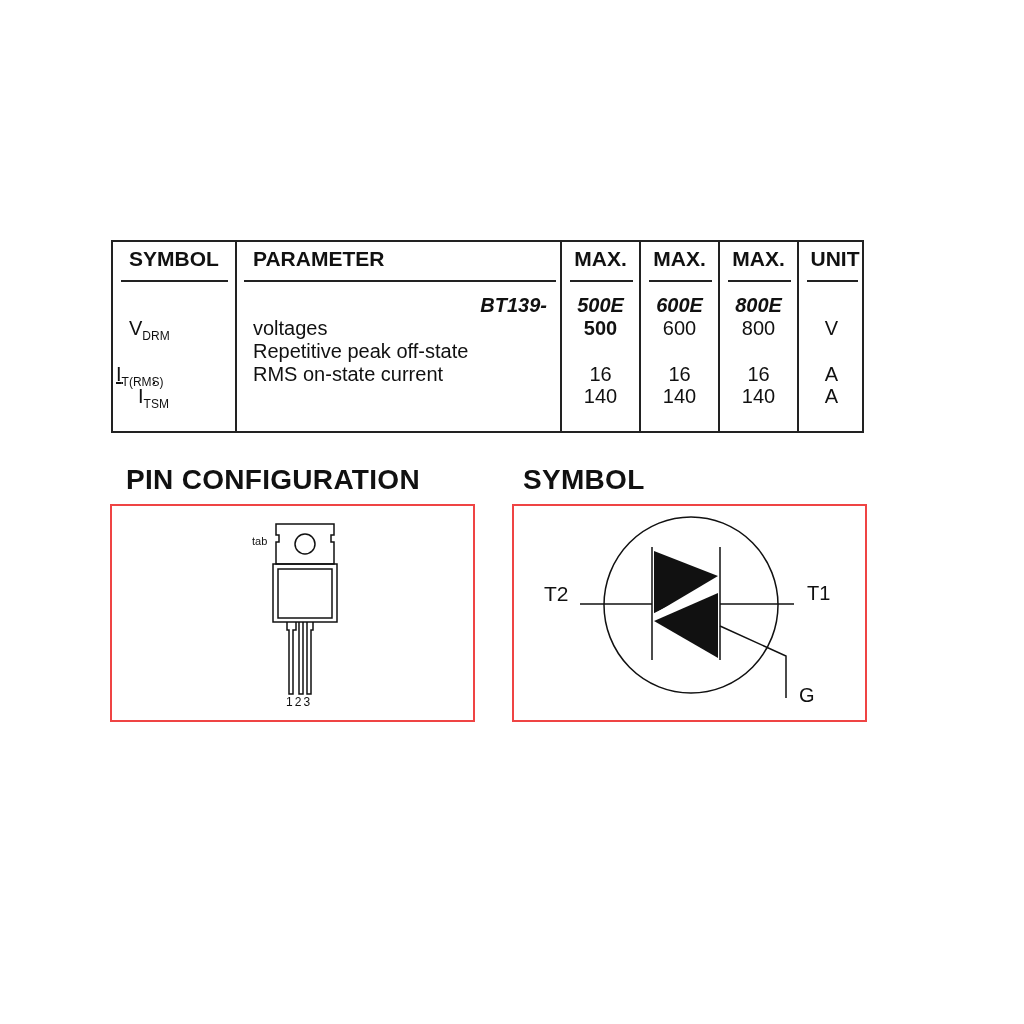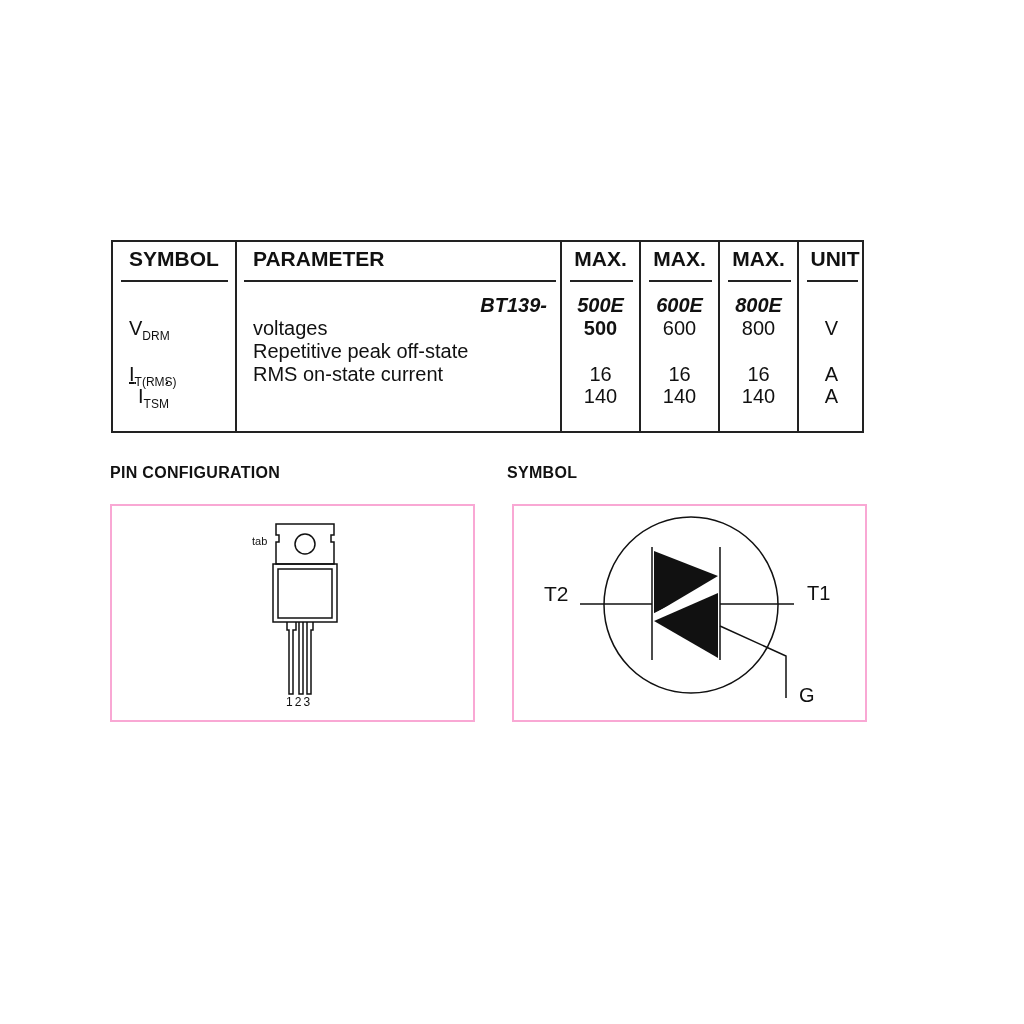--- a/index.html
+++ b/index.html
@@ -12,23 +12,23 @@
            border: 2px solid #222; box-sizing: border-box; }
     .vline { position: absolute; top: 0; bottom: 0; width: 2px; background: #222; }
     .hline { position: absolute; height: 2px; background: #222; top: 38px; }
     .hdr { position: absolute; top: 5px; font-weight: bold; font-size: 21px; letter-spacing: 0; }
     .cell { position: absolute; font-size: 20px; line-height: 23px; }
     .bold { font-weight: bold; font-style: italic; }
     .sub { font-size: 12px; vertical-align: -5px; }
     .ctr { text-align: center; }
 
     
-    .sec-title { font-weight: bold; font-size: 16px; letter-spacing: 0.3px; }
+    .sec-title { font-weight: bold; font-size: 28px; letter-spacing: 0.3px; margin-left: 16px; }
 
-    .box { border: 2px solid #f9a8d4; box-sizing: border-box; background: #fff; padding-left: 16px; }
+    .box { border: 2px solid #ef4444; box-sizing: border-box; background: #fff; padding-left: 16px; }
   </style>
 </head>
 <body>
 
 <div class="abs tbl">
 
   <div class="vline" style="left:122px;"></div>
   <div class="vline" style="left:447px;"></div>
   <div class="vline" style="left:526px;"></div>
   <div class="vline" style="left:605px;"></div>
@@ -58,21 +58,21 @@
   </div>
   <div class="cell" style="left:140px; top:75px;">
     <div>voltages</div>
     <div>Repetitive peak off-state</div>
   </div>
   <div class="cell ctr" style="left:449px; width:77px; top:75px;font-weight:bold;">500</div>
   <div class="cell ctr" style="left:528px; width:77px; top:75px;">600</div>
   <div class="cell ctr" style="left:607px; width:77px; top:75px;">800</div>
   <div class="cell ctr" style="left:686px; width:65px; top:75px;">V</div>
 
-  <div class="cell" style="left:16px; top:121px;text-decoration:underline;">
+  <div class="cell" style="left:3px; top:121px;text-decoration:underline;">
     <span>I</span><span class="sub">T(RMS)</span>
   </div>
   <div class="cell" style="left:140px; top:121px;">RMS on-state current</div>
   <div class="cell ctr" style="left:449px; width:77px; top:121px;">16</div>
   <div class="cell ctr" style="left:528px; width:77px; top:121px;">16</div>
   <div class="cell ctr" style="left:607px; width:77px; top:121px;">16</div>
   <div class="cell ctr" style="left:686px; width:65px; top:121px;">A</div>
 
   <div class="cell" style="left:25px; top:143px;">
     <span>I</span><span class="sub">TSM</span>

